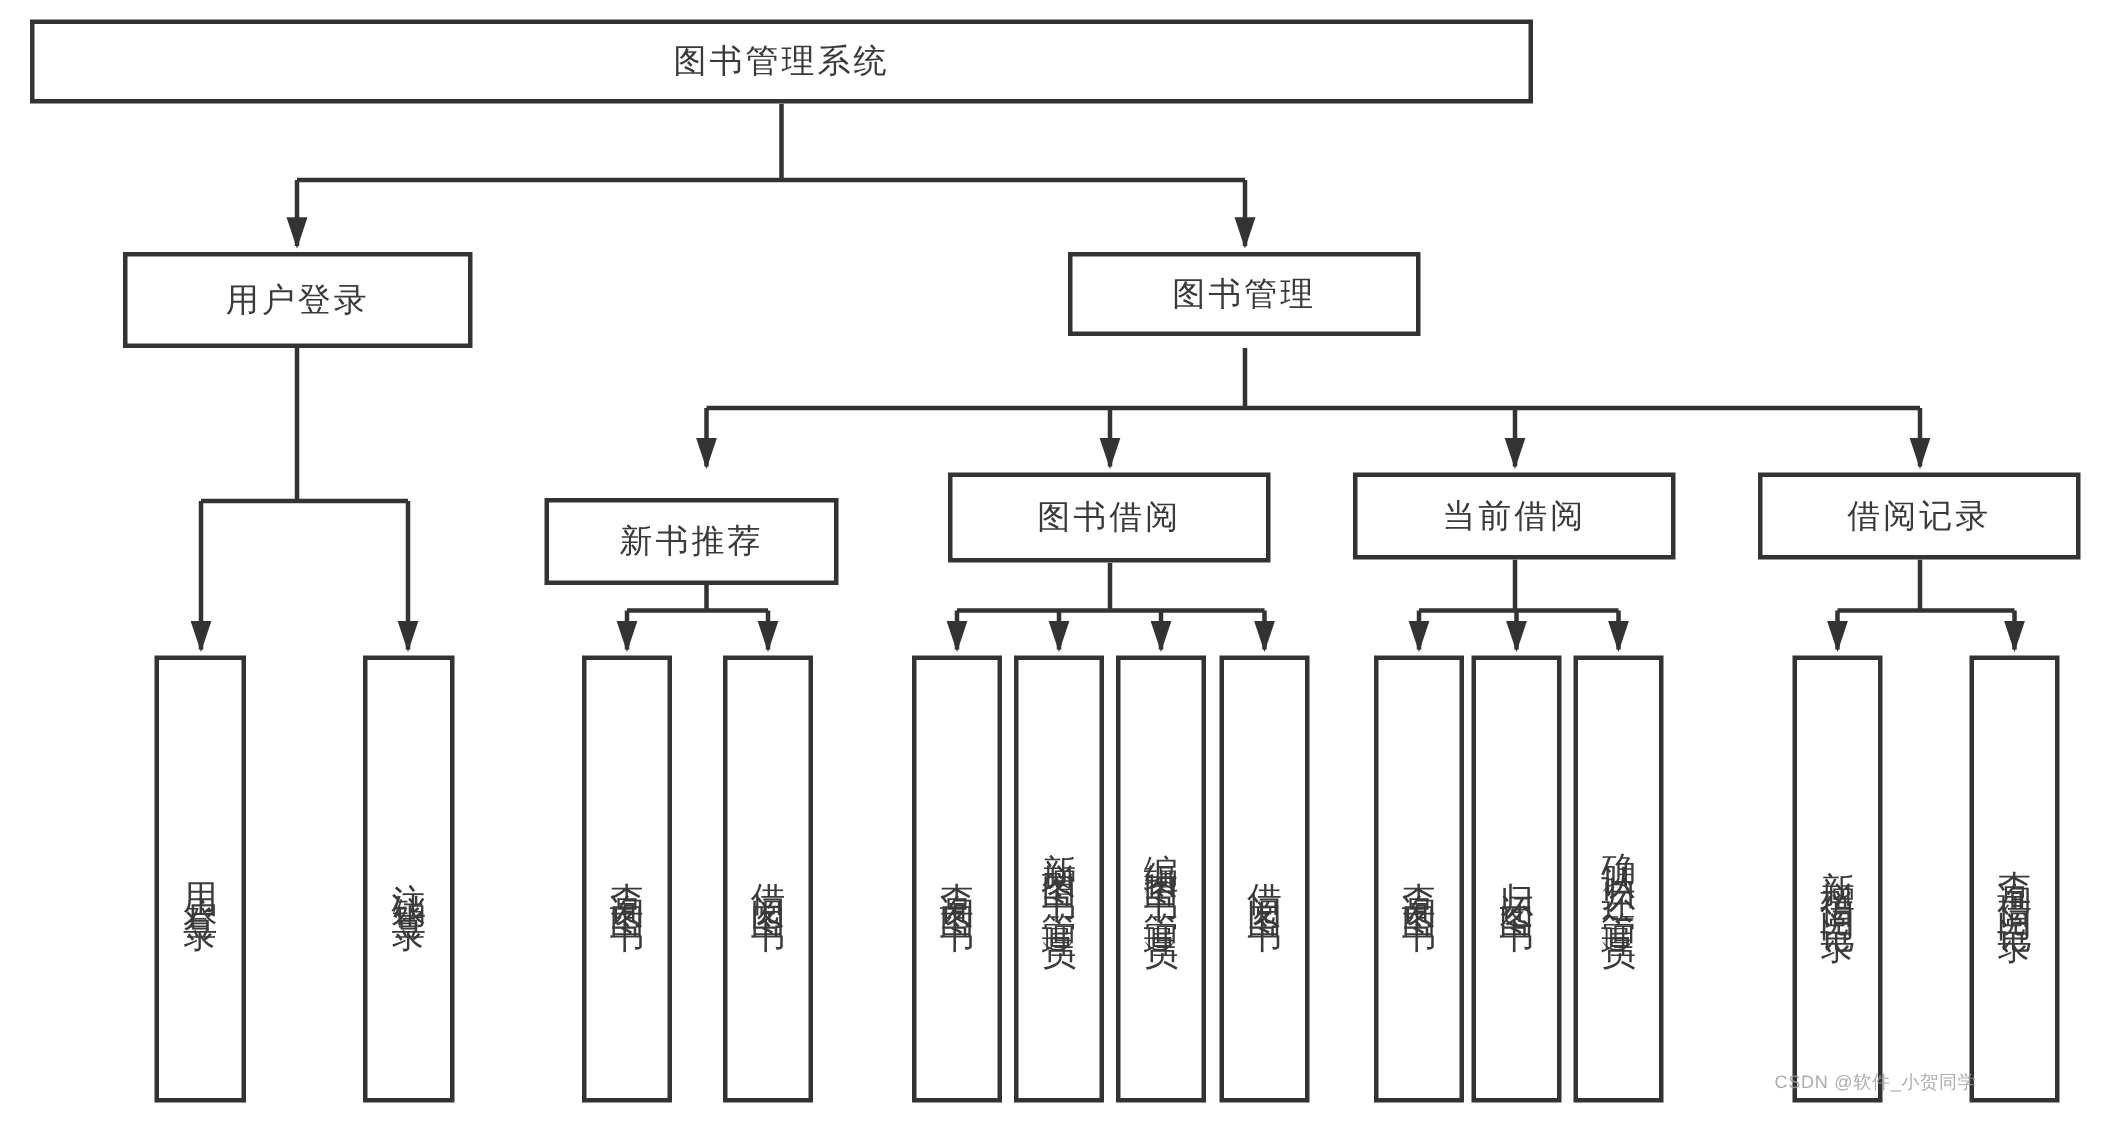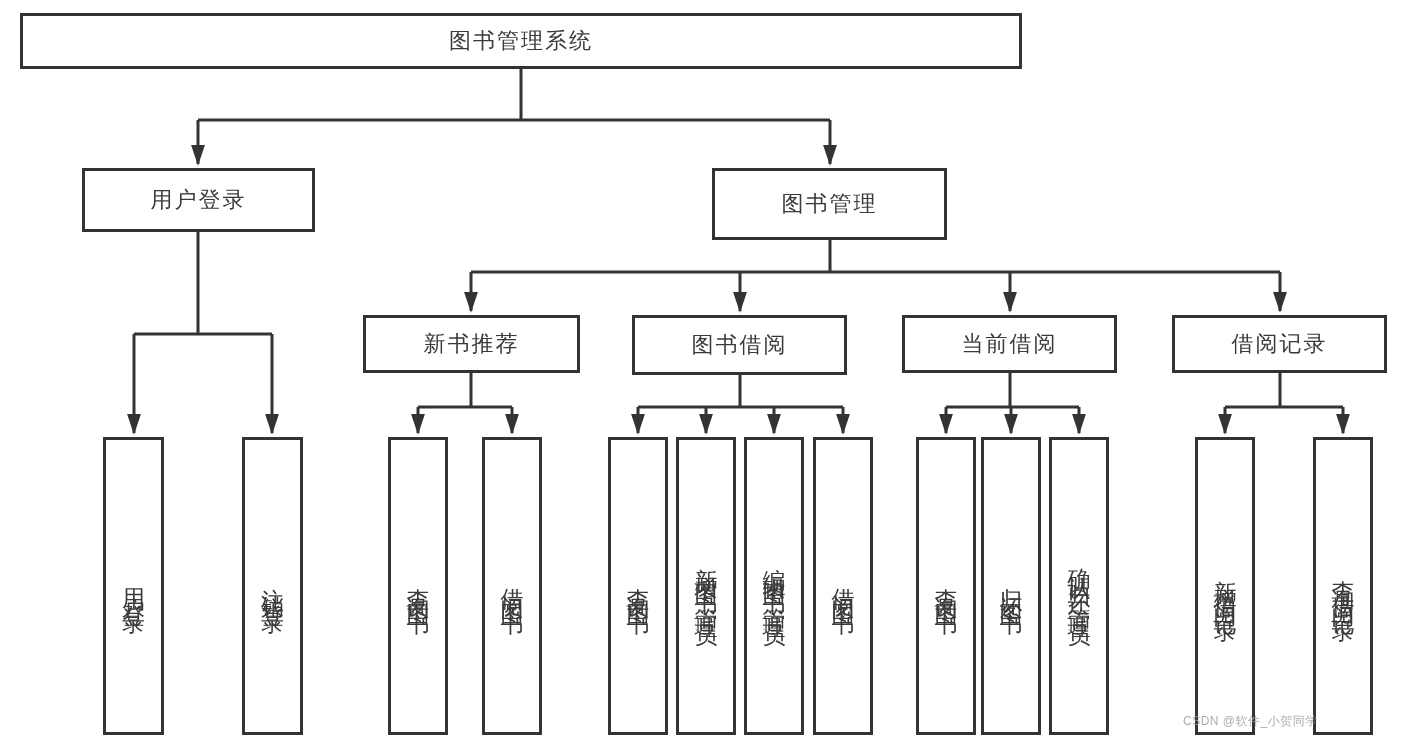--- a/index.html
+++ b/index.html
@@ -73,23 +73,23 @@
     <line x1="1079" y1="407" x2="1079" y2="433" marker-end="url(#arrowhead)"></line>
 
     <line x1="1225" y1="407" x2="1225" y2="433" marker-end="url(#arrowhead)"></line>
     <line x1="1343" y1="407" x2="1343" y2="433" marker-end="url(#arrowhead)"></line>
   </g>
 </svg>
 
 <div class="node" style="left:20px; top:13px; width:1002px; height:56px;text-align:right;">图书管理系统</div>
 
 <div class="node" style="left:82px; top:168px; width:233px; height:64px;">用户登录</div>
-<div class="node" style="left:712px; top:168px; width:235px; height:72px;">图书管理</div>
+<div class="node" style="left:712px; top:168px; width:235px; height:56px;">图书管理</div>
 
-<div class="node" style="left:363px; top:315px; width:217px; height:58px;">新书推荐</div>
+<div class="node" style="left:363px; top:332px; width:196px; height:58px;">新书推荐</div>
 <div class="node" style="left:632px; top:315px; width:215px; height:60px;">图书借阅</div>
 <div class="node" style="left:902px; top:315px; width:215px; height:58px;text-align:center;">当前借阅</div>
 <div class="node" style="left:1172px; top:315px; width:215px; height:58px;">借阅记录</div>
 
 <div class="node vnode" style="left:103px; top:437px; width:61px; height:298px;">用户登录</div>
 <div class="node vnode" style="left:242px; top:437px; width:61px; height:298px;">注销登录</div>
 
 <div class="node vnode" style="left:388px; top:437px; width:60px; height:298px;">查询图书</div>
 <div class="node vnode" style="left:482px; top:437px; width:60px; height:298px;">借阅图书</div>
 

